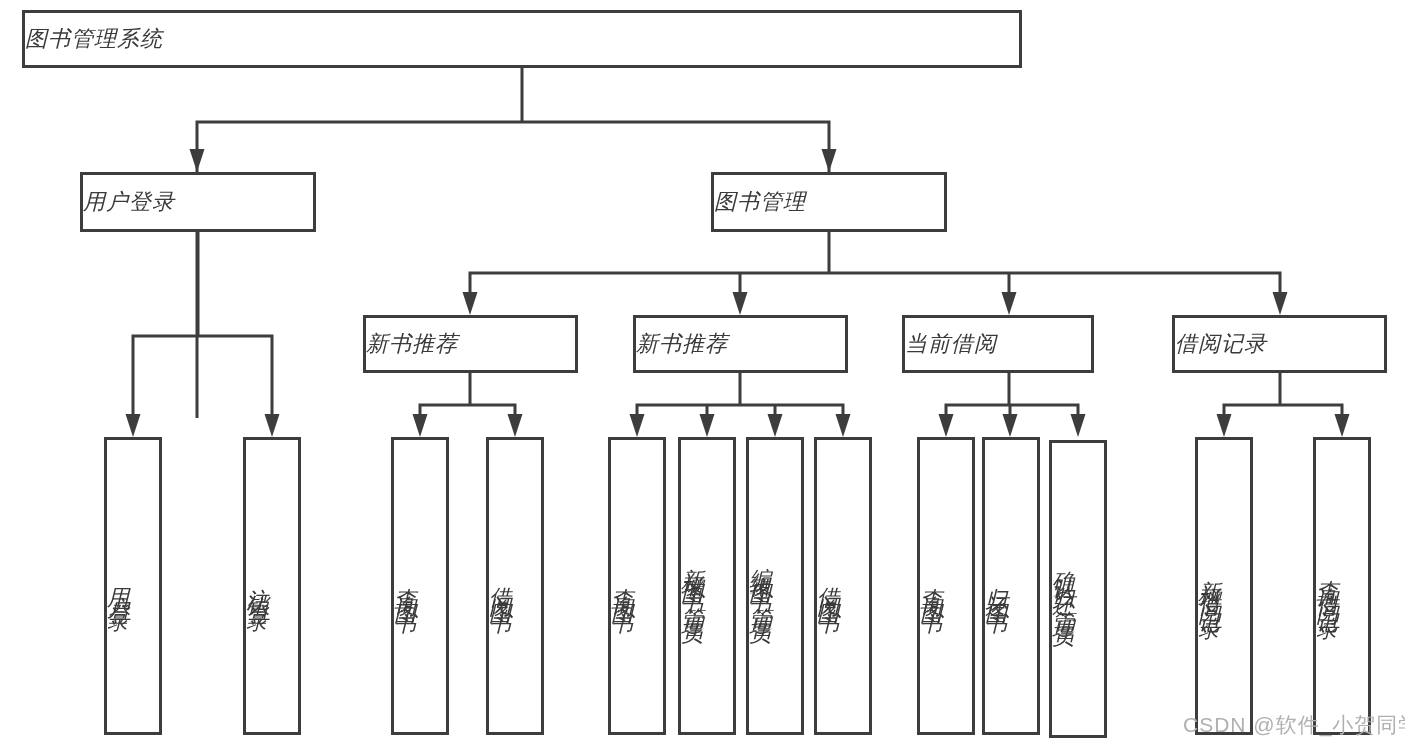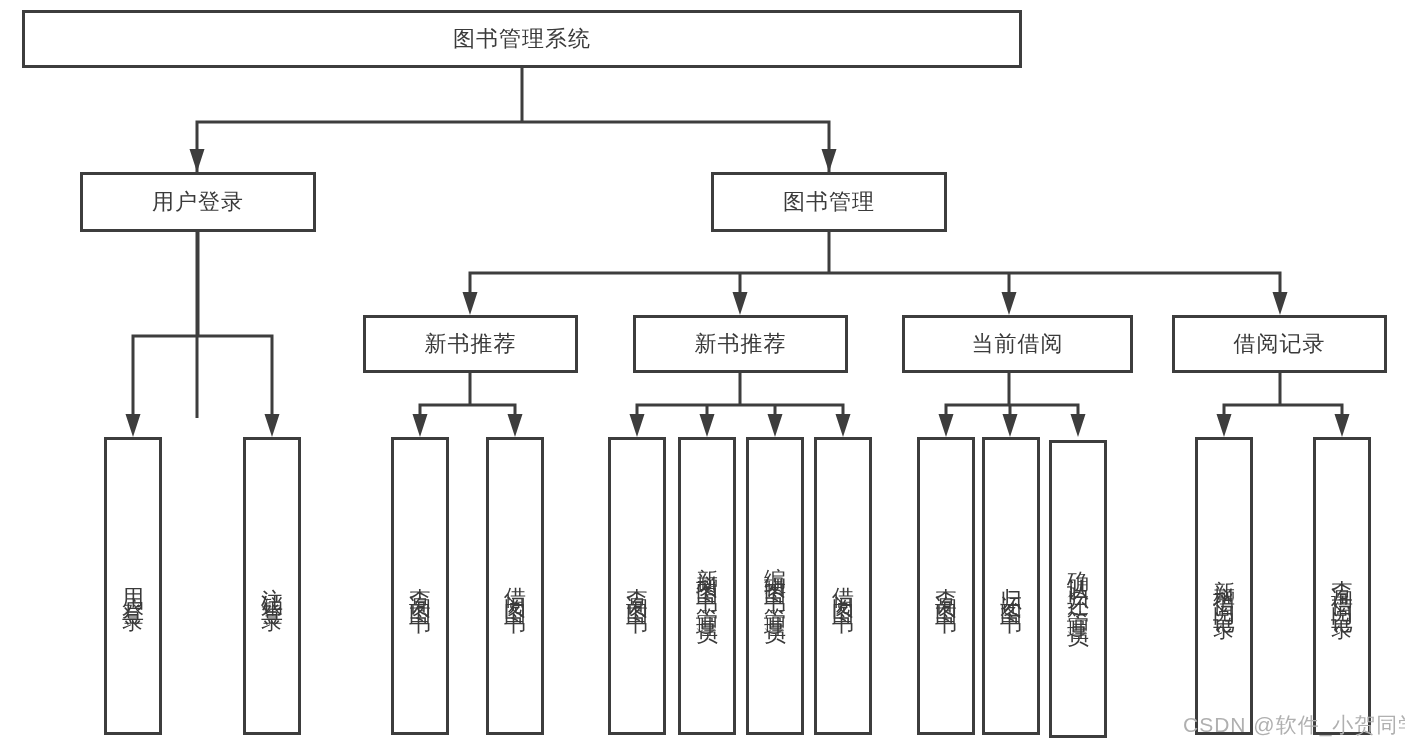--- a/index.html
+++ b/index.html
@@ -17,22 +17,23 @@
     overflow:hidden;
   }
   #wires{position:absolute;left:0;top:0;width:1405px;height:747px;}
   #wires path.edges{fill:none;stroke:var(--line);stroke-width:3;}
   #wires path.arrows{fill:var(--line);stroke:none;}
   .box{
     position:absolute;
     box-sizing:border-box;
     border:3px solid var(--line);
     background:var(--bg);
-    display:flex;align-items:center;justify-content:center;
+    display:flex;align-items:center;
     color:var(--text);
+    font-style:italic;
   }
   .hbox span{
     font-size:22px;
     letter-spacing:1px;
     white-space:nowrap;
     color:var(--text);
   }
   .vbox{width:58px;height:298px;}
   .vbox span{
     writing-mode:vertical-rl;
@@ -123,21 +124,21 @@
   <div class="box hbox" style="left:363px;top:315px;width:215px;height:58px">
     <span>新书推荐</span>
   </div>
 
   <div class="box hbox" style="left:711px;top:172px;width:236px;height:60px">
     <span>图书管理</span>
   </div>
   <div class="box hbox" style="left:633px;top:315px;width:215px;height:58px">
     <span>新书推荐</span>
   </div>
-  <div class="box hbox" style="left:902px;top:315px;width:231px;height:58px">
+  <div class="box hbox" style="left:902px;top:315px;width:192px;height:58px">
     <span>当前借阅</span>
   </div>
   <div class="box hbox" style="left:1172px;top:315px;width:215px;height:58px">
     <span>借阅记录</span>
   </div>
 
   <div class="box vbox" style="left:104px;top:437px">
     <span>用户登录</span>
   </div>
   <div class="box vbox" style="left:243px;top:437px">

